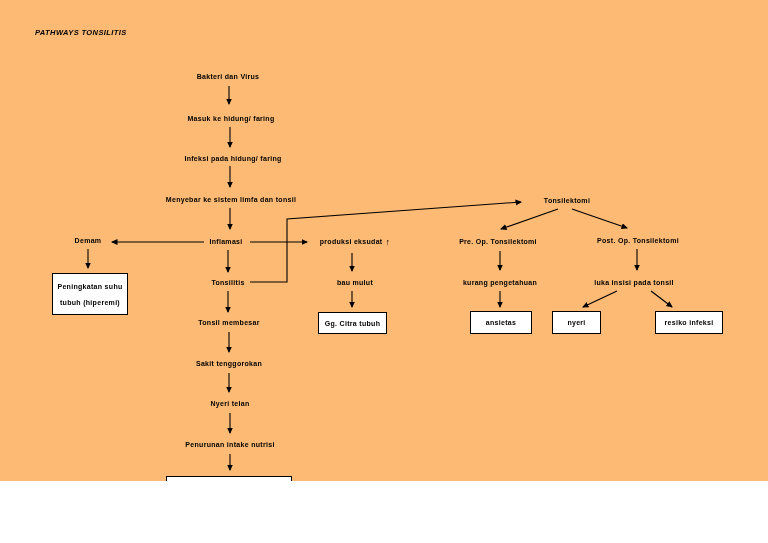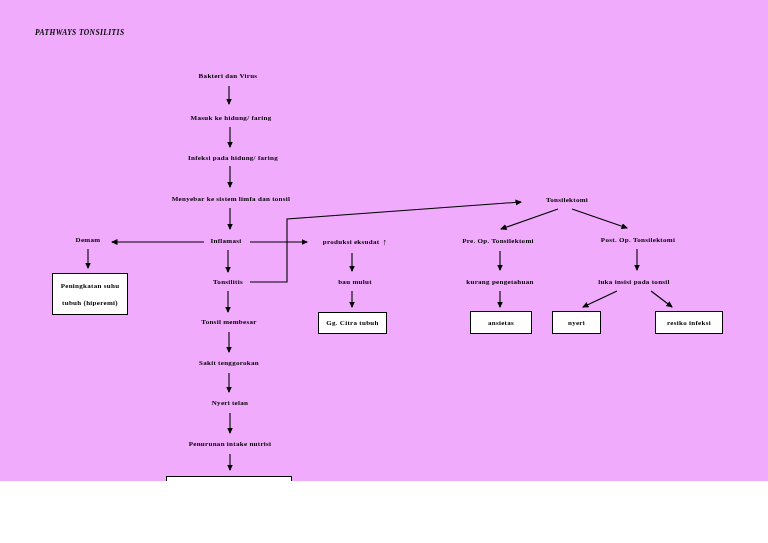--- a/index.html
+++ b/index.html
@@ -1,22 +1,22 @@
 <!DOCTYPE html>
 <html><head>
 <meta charset="utf-8">
 <style>
   html, body { margin: 0; padding: 0; background: #ffffff; }
   #page {
     position: relative;
     width: 768px;
     height: 481px;
-    background: #f0abfc;
+    background: #fdba74;
     overflow: hidden;
-    font-family: Liberation Serif, serif;
+    font-family: Liberation Sans, sans-serif;
   }
   #connectors {
     position: absolute;
     left: 0; top: 0;
     pointer-events: none;
   }
   #connectors line, #connectors polyline {
     stroke: #000000;
     stroke-width: 1.1;
     fill: none;

